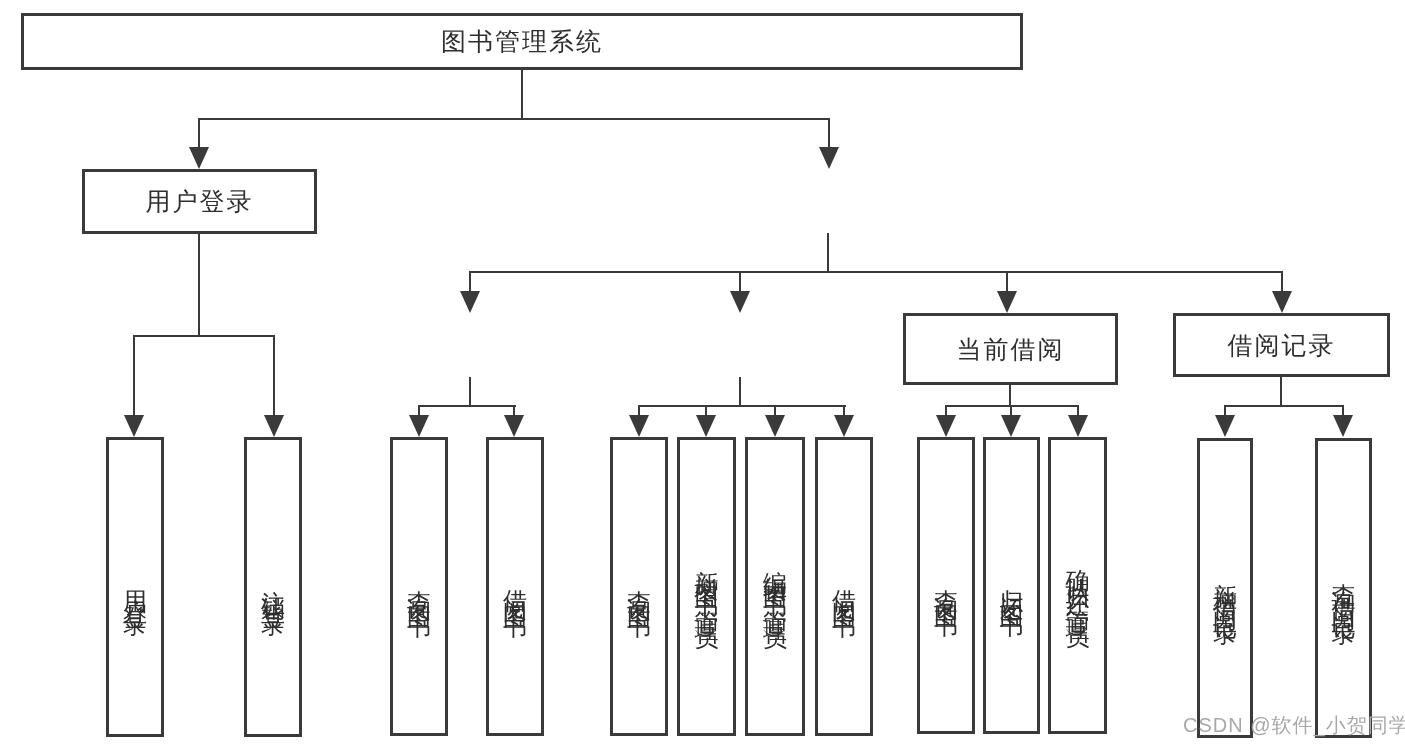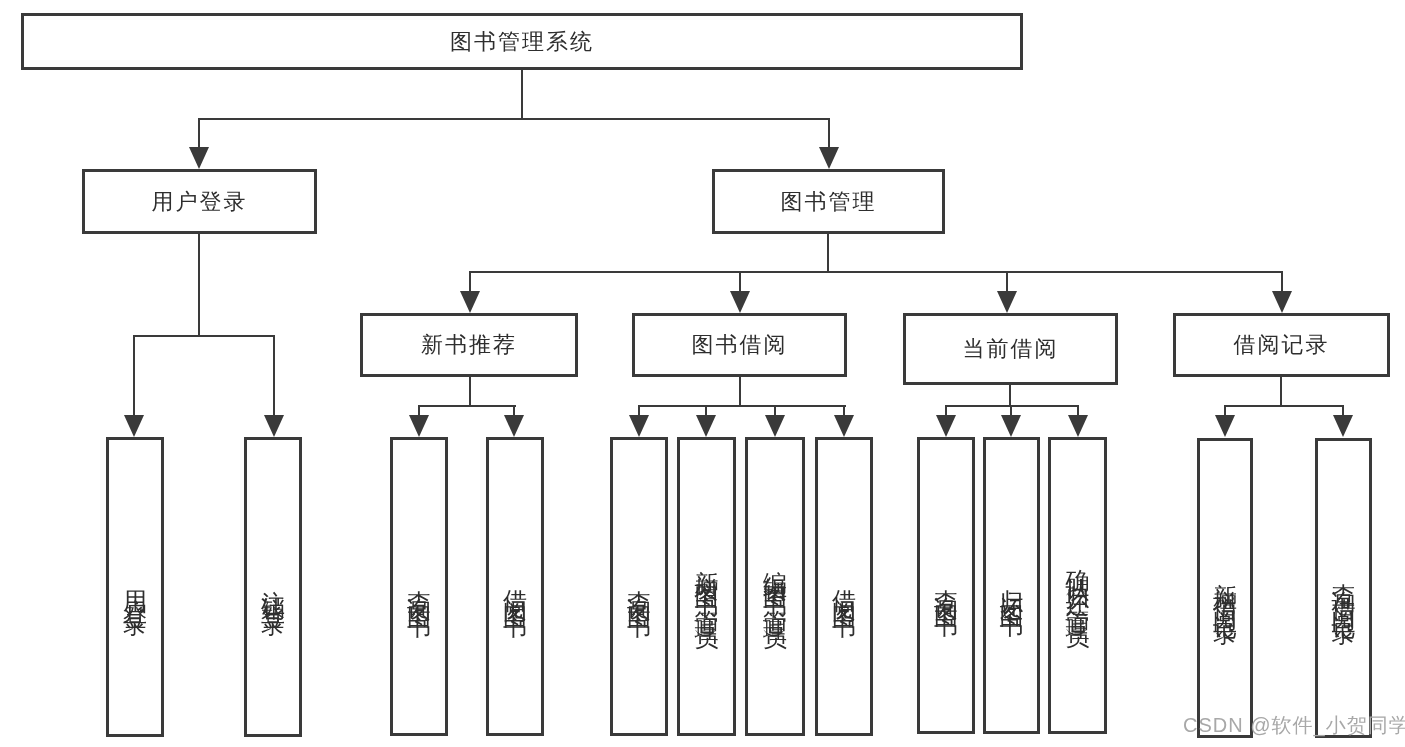--- a/index.html
+++ b/index.html
@@ -4,21 +4,21 @@
 <style>
   html,body{margin:0;padding:0;background:#fff;}
   .canvas{
     position:relative;width:1405px;height:747px;background:#ffffff;overflow:hidden;
     font-family:"Liberation Sans","DejaVu Sans",sans-serif;
   }
   .node{
     position:absolute;box-sizing:border-box;border:3px solid #3a3a3a;background:#ffffff;
     display:flex;align-items:center;justify-content:center;color:#2e2e2e;
   }
-  .hnode .lbl{font-size:22px;letter-spacing:2px;white-space:nowrap;}
+  .hnode .lbl{font-size:25px;letter-spacing:2px;white-space:nowrap;}
   .vnode .lbl{
     writing-mode:vertical-rl;text-orientation:mixed;
     font-size:24px;letter-spacing:8px;line-height:1;white-space:nowrap;
   }
   .vline{position:absolute;width:2px;background:#3a3a3a;}
   .hline{position:absolute;height:2px;background:#3a3a3a;}
   .ahead{
     position:absolute;width:0;height:0;
     border-left:10px solid transparent;border-right:10px solid transparent;
     border-top:22px solid #3a3a3a;
@@ -92,30 +92,21 @@
   <div class="vline" style="left:1342px;top:405px;height:14px"></div>
   <div class="ahead" style="left:1333px;top:415px"></div>
 
   <div class="node hnode" style="left:21px;top:13px;width:1002px;height:57px">
     <span class="lbl">图书管理系统</span>
   </div>
 
   <div class="node hnode" style="left:82px;top:169px;width:235px;height:65px">
     <span class="lbl">用户登录</span>
   </div>
-  <div class="node hnode" style="left:712px;top:169px;width:233px;height:65px">
-    <span class="lbl">图书管理</span>
-  </div>
 
-  <div class="node hnode" style="left:360px;top:313px;width:218px;height:64px">
-    <span class="lbl">新书推荐</span>
-  </div>
-  <div class="node hnode" style="left:632px;top:313px;width:215px;height:64px">
-    <span class="lbl">图书借阅</span>
-  </div>
   <div class="node hnode" style="left:903px;top:313px;width:215px;height:72px">
     <span class="lbl">当前借阅</span>
   </div>
   <div class="node hnode" style="left:1173px;top:313px;width:217px;height:64px">
     <span class="lbl">借阅记录</span>
   </div>
 
   <div class="node vnode" style="left:106px;top:437px;width:58px;height:300px">
     <span class="lbl">用户登录</span>
   </div>

